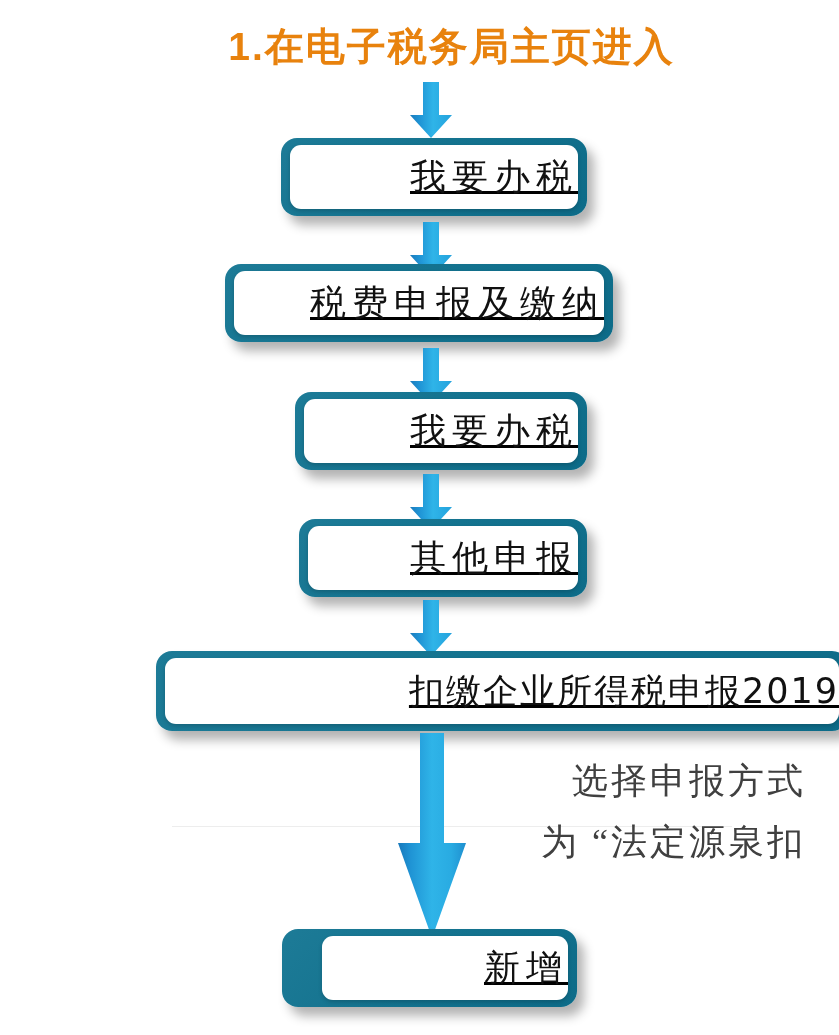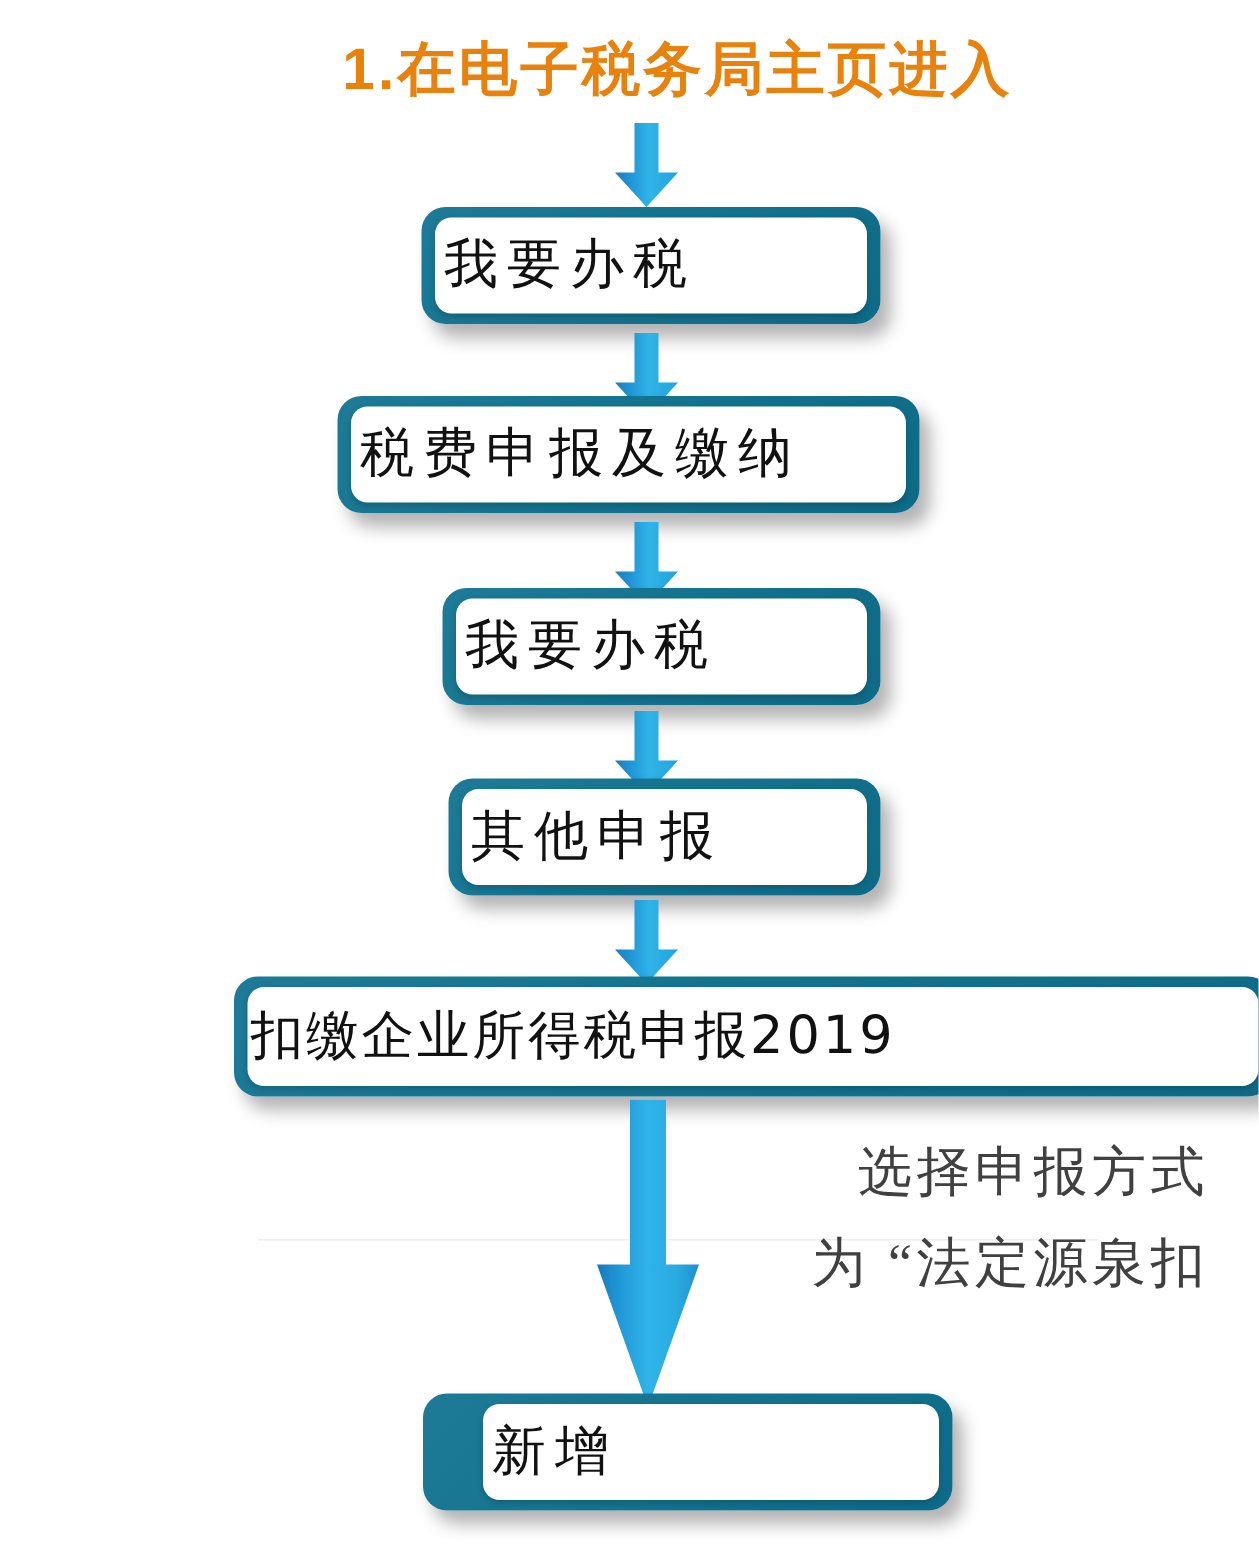--- a/index.html
+++ b/index.html
@@ -44,22 +44,23 @@
     box-shadow: 7px 9px 11px rgba(0,0,0,0.30);
   }
   .node-inner {
     width: 100%;
     height: 100%;
     box-sizing: border-box;
     background: #ffffff;
     border-radius: 11px;
     display: flex;
     align-items: center;
-    justify-content: flex-start;
+    justify-content: flex-end;
     box-shadow: 0 2px 4px rgba(0,0,0,0.18);
+    text-decoration: underline;
   }
   .node-label {
     font-family: "DejaVu Sans", "Liberation Sans", sans-serif;
     font-size: 36px;
     color: #111111;
     letter-spacing: 6px;
     text-indent: 6px;
     white-space: nowrap;
     line-height: 1;
   }
@@ -216,19 +217,19 @@
       </defs>
       <path d="M33,0 H57 V110 H79 L45,205 L11,110 H33 Z" fill="url(#ag6)"></path>
     </svg>
   </div>
 
   <div class="annotation" style="left:404px; top:751px; width:370px;">
     <span class="ann-line">选择申报方式</span>
     <span class="ann-line">为 “法定源泉扣</span>
   </div>
 
-  <div class="node" style="left:250px; top:929px; width:353px; height:78px;padding-left:40px;">
+  <div class="node" style="left:250px; top:929px; width:295px; height:78px;padding-left:40px;">
     <div class="node-inner">
       <span class="node-label">新增</span>
     </div>
   </div>
 
 </div>
 
 </body></html>

